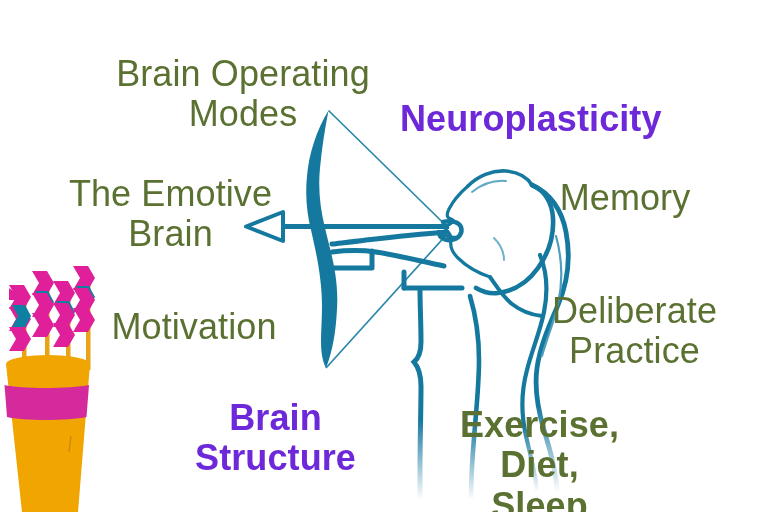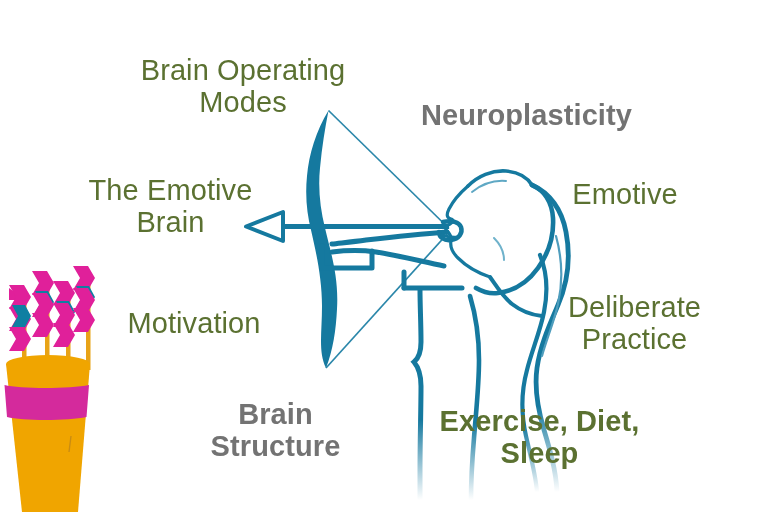--- a/index.html
+++ b/index.html
@@ -15,29 +15,29 @@
     width: 768px;
     height: 512px;
     background: #ffffff;
     overflow: hidden;
   }
   .label {
     position: absolute;
     color: #5b7131;
     font-family: "Liberation Sans", sans-serif;
     font-weight: 400;
-    font-size: 29px;
+    font-size: 36px;
     line-height: 1.12;
     text-align: center;
     letter-spacing: 0.1px;
     white-space: pre-line;
     user-select: none;
   }
   .label.accent {
-    color: #737373;
+    color: #6d28d9;
     font-weight: 700;
   }
 
   
   #lbl-brain-operating-modes { left: 113px; top: 54px;  width: 260px; }
   #lbl-neuroplasticity       { left: 400px; top: 99px;  width: 253px; }
   #lbl-the-emotive-brain     { left: 68px;  top: 174px; width: 205px; }
   #lbl-memory                { left: 530px; top: 178px; width: 190px; }
   #lbl-deliberate-practice   { left: 537px; top: 291px; width: 195px; }
   #lbl-motivation            { left: 99px;  top: 307px; width: 190px; }
@@ -202,21 +202,21 @@
   </svg>
 
   <div class="label" id="lbl-brain-operating-modes">Brain Operating
 Modes</div>
 
   <div class="label accent" id="lbl-neuroplasticity">Neuroplasticity</div>
 
   <div class="label" id="lbl-the-emotive-brain">The Emotive
 Brain</div>
 
-  <div class="label" id="lbl-memory">Emotive</div>
+  <div class="label" id="lbl-memory">Memory</div>
 
   <div class="label" id="lbl-deliberate-practice">Deliberate
 Practice</div>
 
   <div class="label" id="lbl-motivation">Motivation</div>
 
   <div class="label accent" id="lbl-brain-structure">Brain
 Structure</div>
 
   <div class="label" id="lbl-exercise-diet-sleep">Exercise, Diet,

